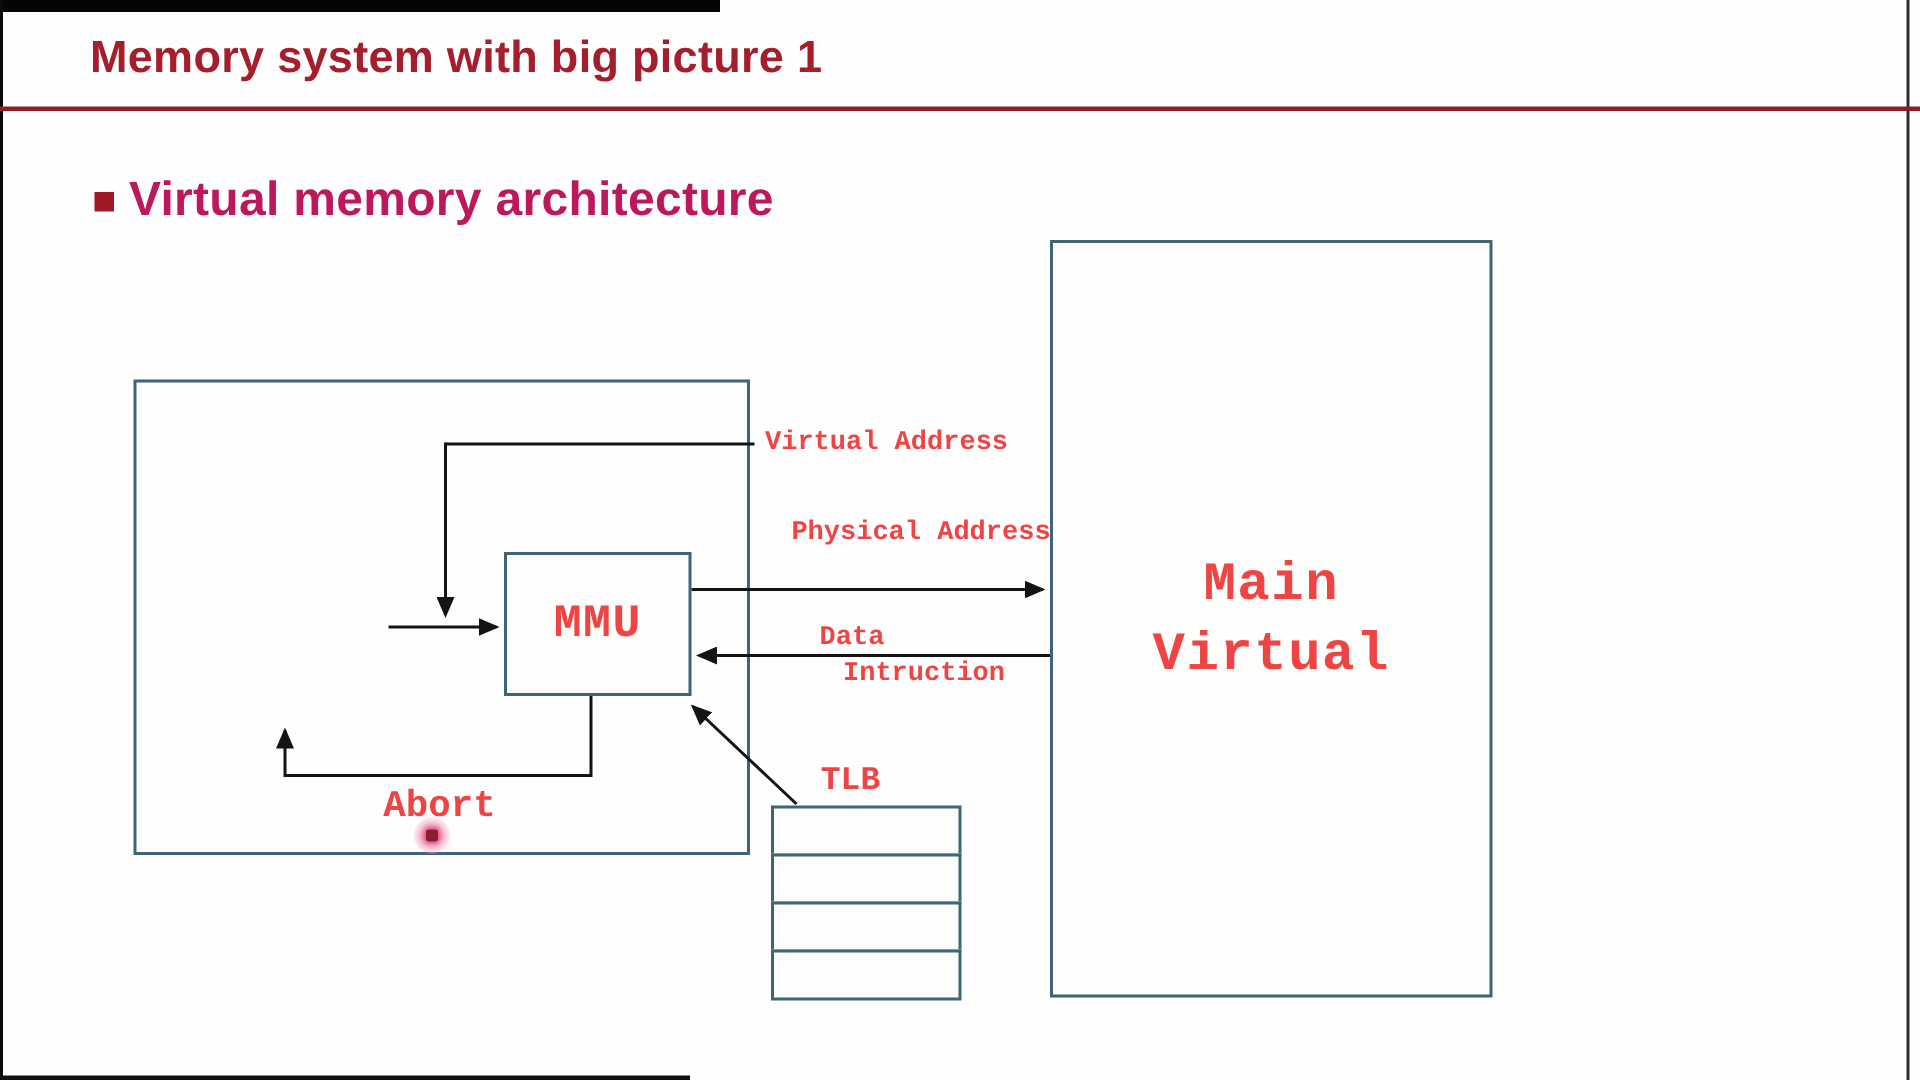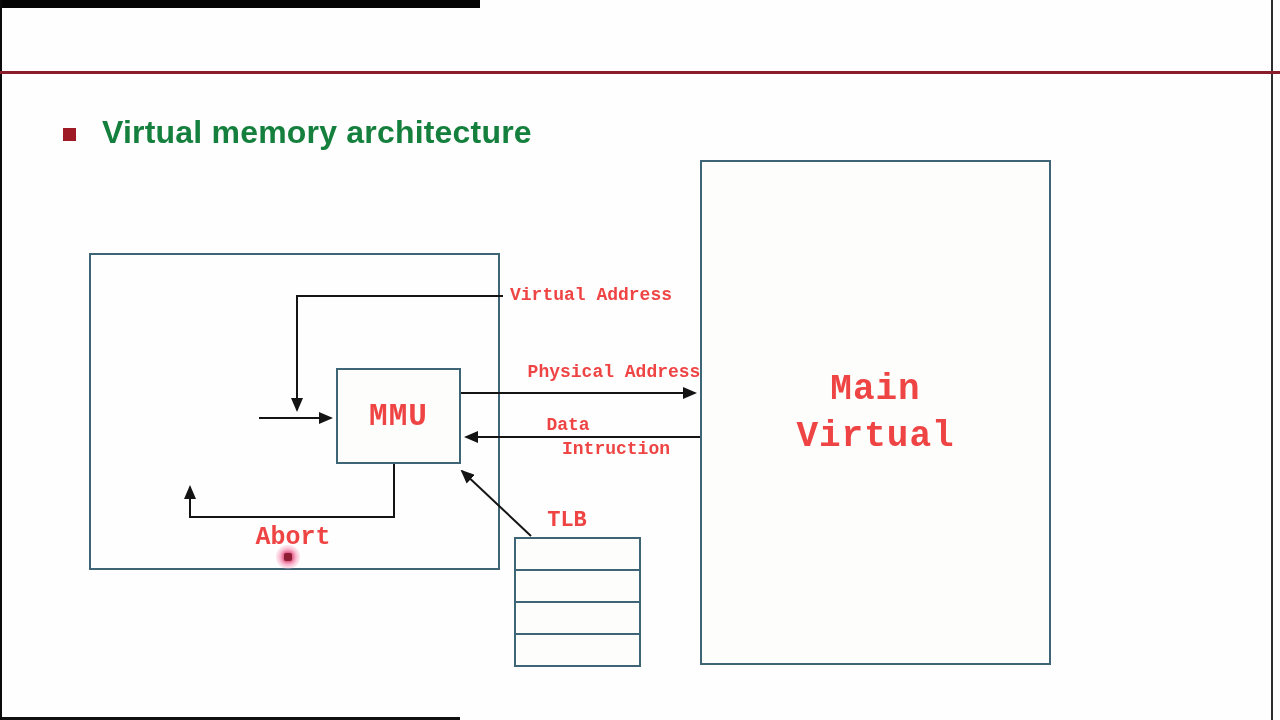--- a/index.html
+++ b/index.html
@@ -18,48 +18,48 @@
   .slide-title{
     position:absolute;left:60px;top:22px;
     font-size:30px;font-weight:bold;letter-spacing:0.2px;
     color:var(--title-red,#a41e2c);
   }
   .title-rule{position:absolute;left:0;top:71px;width:1280px;height:3px;background:var(--rule-red,#8c1d2a);}
 
   
   .heading-bullet{position:absolute;left:63px;top:128px;width:13px;height:13px;background:var(--bullet-red,#9e1b26);}
   .section-heading{
-    position:absolute;left:102px;top:114px;
-    font-size:32px;font-weight:bold;color:#15803d;letter-spacing:0.2px;
+    position:absolute;left:86px;top:114px;
+    font-size:32px;font-weight:bold;color:#be185d;letter-spacing:0.2px;
   }
 
   
   .dbox{position:absolute;border:2px solid var(--box-border,#3e6575);background:#fdfdfc;box-sizing:border-box;}
   .chip-box{left:89px;top:253px;width:411px;height:317px;background:transparent;}
   .cpu-box{left:120px;top:352px;width:139px;height:130px;display:flex;flex-direction:column;align-items:center;justify-content:center;}
   .mmu-box{left:336px;top:368px;width:125px;height:96px;display:flex;align-items:center;justify-content:center;}
-  .mem-box{left:700px;top:160px;width:351px;height:505px;display:flex;flex-direction:column;align-items:center;justify-content:center;}
+  .mem-box{left:700px;top:160px;width:295px;height:505px;display:flex;flex-direction:column;align-items:center;justify-content:center;}
 
   .mono{font-family:"Liberation Mono","DejaVu Sans Mono",monospace;font-weight:bold;color:#ef4444;}
   .cpu-text{font-size:29px;line-height:40px;letter-spacing:1px;text-align:center;}
   .mmu-text{font-size:31px;letter-spacing:1px;}
   .mem-text{font-size:36px;line-height:47px;letter-spacing:1px;text-align:center;}
 
   
   .tlb-stack{position:absolute;left:514px;top:537px;width:127px;}
   .tlb-row{height:34px;border:2px solid var(--box-border,#3e6575);background:#fdfdfc;box-sizing:border-box;margin-top:-2px;}
   .tlb-row:first-child{margin-top:0;}
 
   
   .connectors{position:absolute;left:0;top:0;width:1280px;height:720px;pointer-events:none;}
 
   
   .edge-label{position:absolute;font-size:18px;line-height:18px;white-space:nowrap;}
   .lbl-va{left:510px;top:286px;}
-  .lbl-pa{left:592px;top:363px;transform:translateX(-50%);padding-left:44px;}
+  .lbl-pa{left:592px;top:346px;transform:translateX(-50%);padding-left:44px;}
   .lbl-data1{left:568px;top:416px;transform:translateX(-50%);}
   .lbl-data2{left:616px;top:440px;transform:translateX(-50%);}
   .lbl-tlb{left:567px;top:512px;transform:translateX(-50%);font-size:22px;}
   .lbl-abort{left:293px;top:529px;transform:translateX(-50%);font-size:25px;}
 
   
   .laser-dot{
     position:absolute;left:276px;top:545px;width:24px;height:24px;border-radius:50%;
     background:radial-gradient(circle,
       rgba(240,105,154,0.95) 0%,
@@ -76,20 +76,21 @@
 </head>
 <body>
 
 <div class="stage">
 
   <div class="bar-top"></div>
   <div class="bar-bottom"></div>
   <div class="edge-left"></div>
   <div class="edge-right"></div>
 
+  <div class="slide-title">Memory system with big picture 1</div>
   <div class="title-rule"></div>
 
   <div class="heading-bullet"></div>
   <div class="section-heading">Virtual memory architecture</div>
 
   <div class="dbox chip-box"></div>
 
 
   <div class="dbox mmu-box">
     <div class="mono mmu-text">MMU</div>

